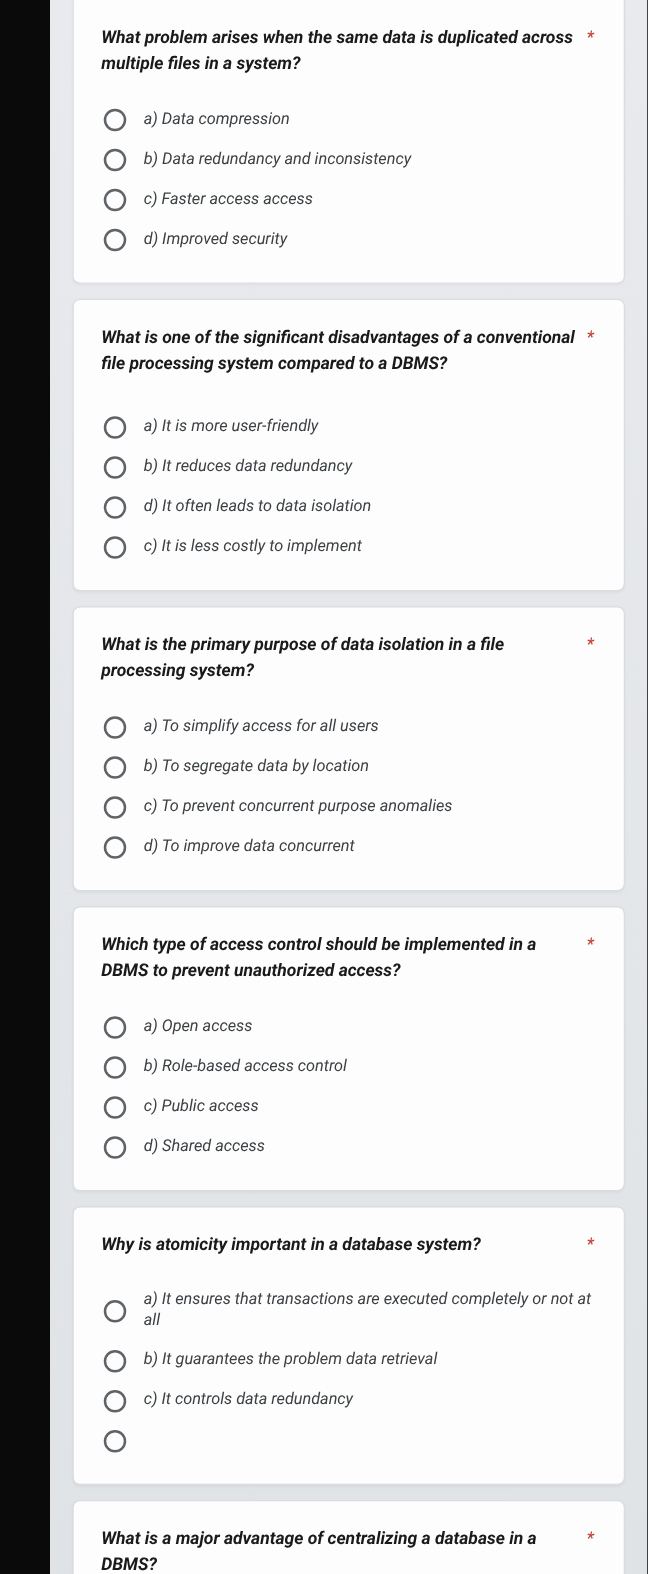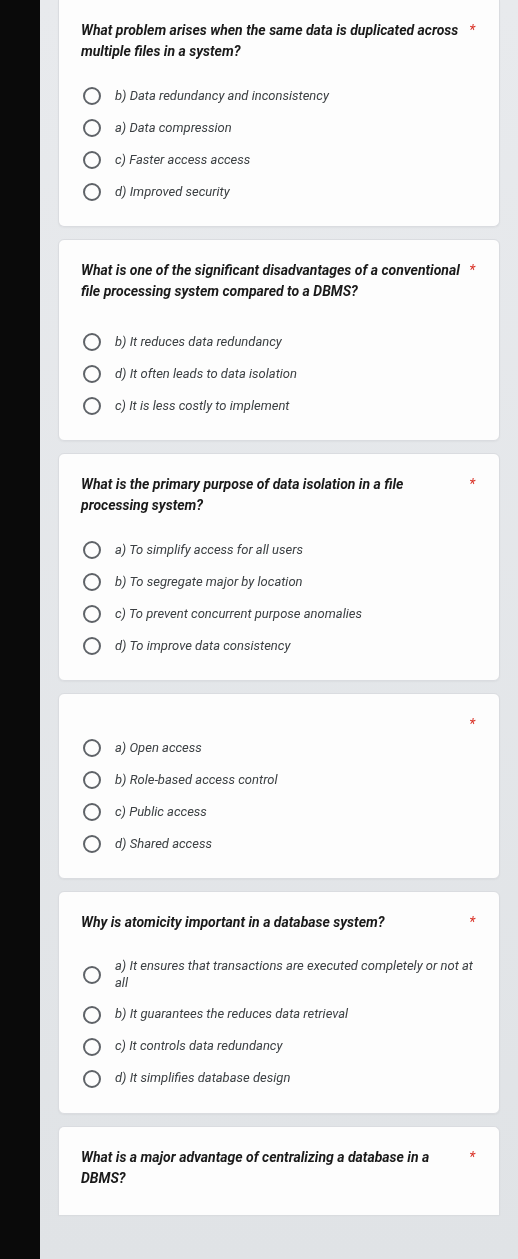--- a/index.html
+++ b/index.html
@@ -72,44 +72,48 @@
 
 <div class="form-container">
 
   <div class="card">
     <div class="q-title">
       <span>What problem arises when the same data is duplicated across multiple files in a system?</span>
       <span class="required">*</span>
     </div>
     <div class="option">
         <div class="radio"></div>
+        <span class="opt-text">a) Data compression</span>
+      </div>
+    <div class="option">
+        <div class="radio"></div>
         <span class="opt-text">b) Data redundancy and inconsistency</span>
       </div>
     <div class="option">
         <div class="radio"></div>
-        <span class="opt-text">a) Data compression</span>
-      </div>
-    <div class="option">
-        <div class="radio"></div>
         <span class="opt-text">c) Faster access access</span>
       </div>
     <div class="option">
         <div class="radio"></div>
         <span class="opt-text">d) Improved security</span>
       </div>
   </div>
 
   <div class="card">
     <div class="q-title">
       <span>What is one of the significant disadvantages of a conventional file processing system compared to a DBMS?</span>
       <span class="required">*</span>
     </div>
     <div class="spacer-above-opts"></div>
     <div class="option">
         <div class="radio"></div>
+        <span class="opt-text">a) It is more user-friendly</span>
+      </div>
+    <div class="option">
+        <div class="radio"></div>
         <span class="opt-text">b) It reduces data redundancy</span>
       </div>
     <div class="option">
         <div class="radio"></div>
         <span class="opt-text">d) It often leads to data isolation</span>
       </div>
     <div class="option">
         <div class="radio"></div>
         <span class="opt-text">c) It is less costly to implement</span>
       </div>
@@ -119,34 +123,35 @@
     <div class="q-title">
       <span>What is the primary purpose of data isolation in a file processing system?</span>
       <span class="required">*</span>
     </div>
     <div class="option">
         <div class="radio"></div>
         <span class="opt-text">a) To simplify access for all users</span>
       </div>
     <div class="option">
         <div class="radio"></div>
-        <span class="opt-text">b) To segregate major by location</span>
+        <span class="opt-text">b) To segregate data by location</span>
       </div>
     <div class="option">
         <div class="radio"></div>
         <span class="opt-text">c) To prevent concurrent purpose anomalies</span>
       </div>
     <div class="option">
         <div class="radio"></div>
-        <span class="opt-text">d) To improve data consistency</span>
-      </div>
-  </div>
-
-  <div class="card">
-    <div class="q-title">
+        <span class="opt-text">d) To improve data concurrent</span>
+      </div>
+  </div>
+
+  <div class="card">
+    <div class="q-title">
+      <span>Which type of access control should be implemented in a DBMS to prevent unauthorized access?</span>
       <span class="required">*</span>
     </div>
     <div class="option">
         <div class="radio"></div>
         <span class="opt-text">a) Open access</span>
       </div>
     <div class="option">
         <div class="radio"></div>
         <span class="opt-text">b) Role-based access control</span>
       </div>
@@ -164,29 +169,28 @@
     <div class="q-title">
       <span>Why is atomicity important in a database system?</span>
       <span class="required">*</span>
     </div>
     <div class="option">
         <div class="radio"></div>
         <span class="opt-text">a) It ensures that transactions are executed completely or not at all</span>
       </div>
     <div class="option">
         <div class="radio"></div>
-        <span class="opt-text">b) It guarantees the reduces data retrieval</span>
+        <span class="opt-text">b) It guarantees the problem data retrieval</span>
       </div>
     <div class="option">
         <div class="radio"></div>
         <span class="opt-text">c) It controls data redundancy</span>
       </div>
     <div class="option">
         <div class="radio"></div>
-        <span class="opt-text">d) It simplifies database design</span>
       </div>
   </div>
 
   <div class="card cut">
     <div class="q-title">
       <span>What is a major advantage of centralizing a database in a DBMS?</span>
       <span class="required">*</span>
     </div>
 
   </div>

